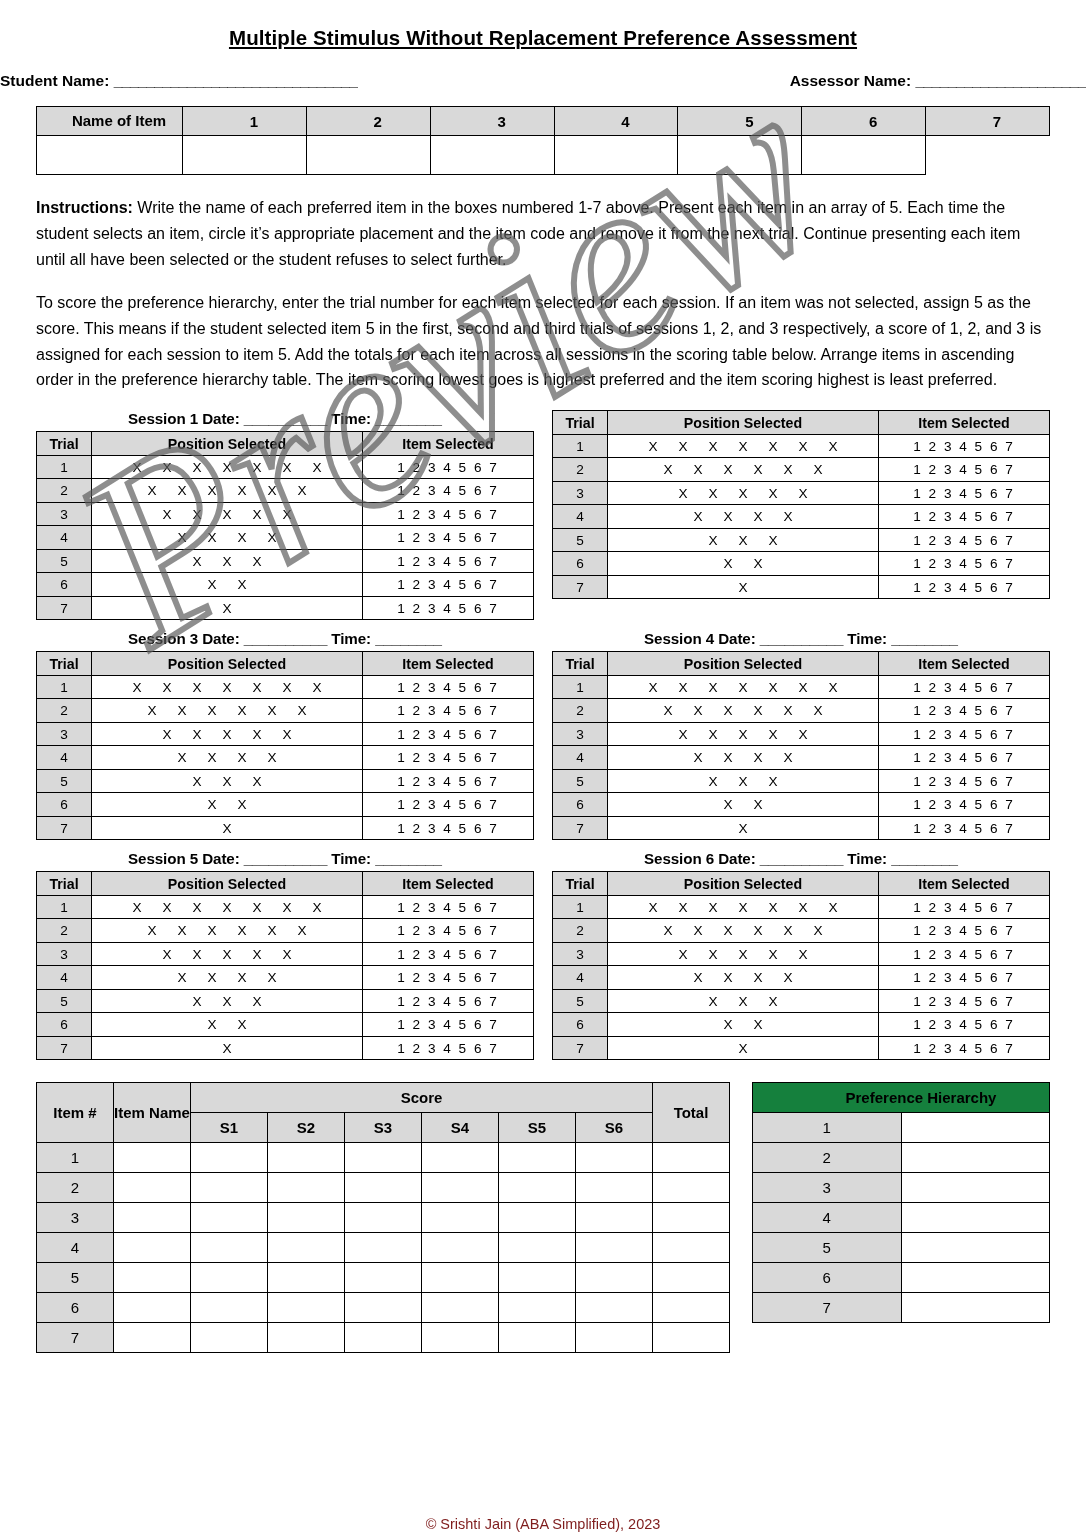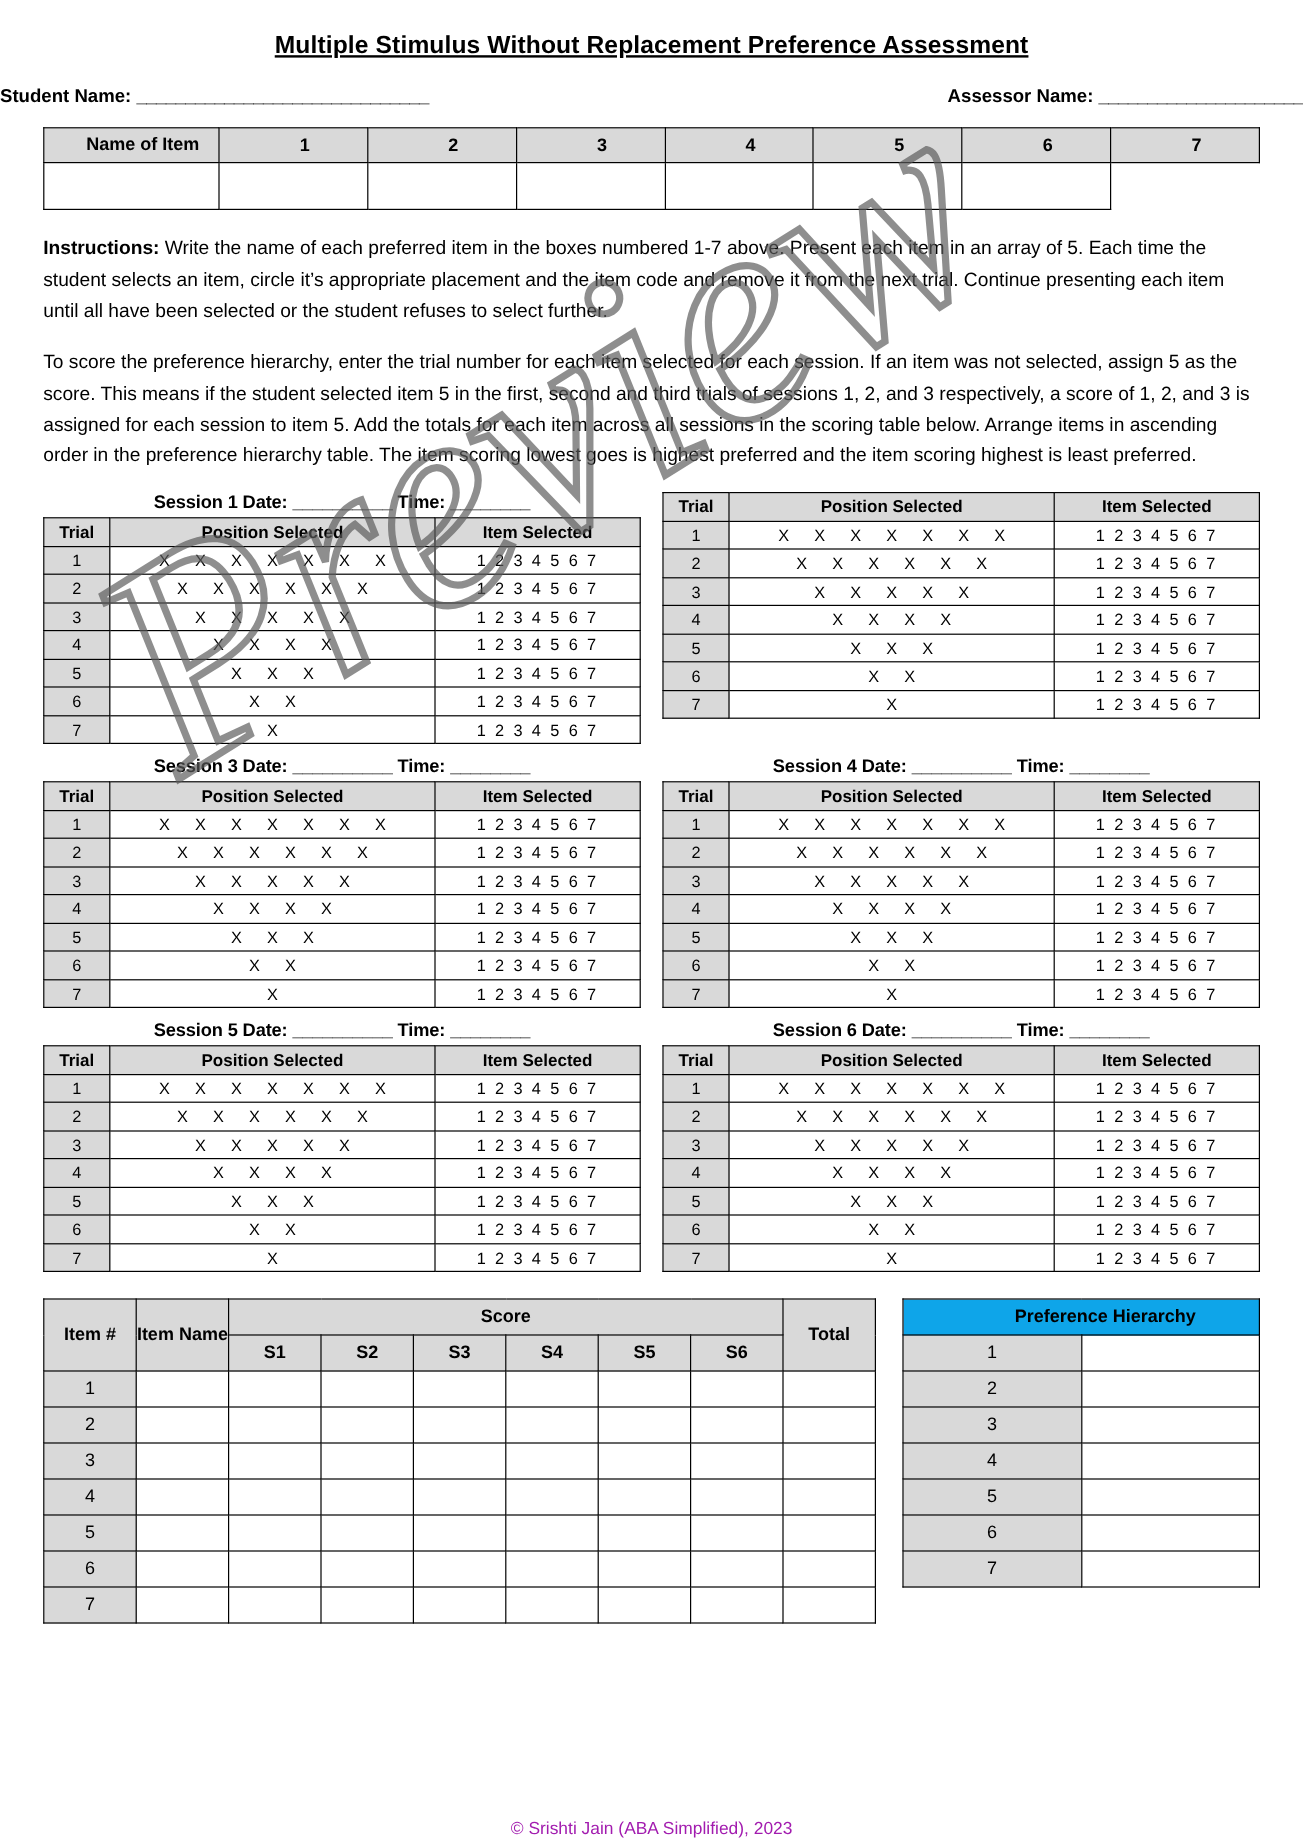--- a/index.html
+++ b/index.html
@@ -119,32 +119,32 @@
   table.hier { width:298px; }
   table.score th, table.score td,
   table.hier th, table.hier td {
     border:1px solid #000;
     font-size:15px;
     text-align:center;
     height:29px;
     padding:0;
   }
   table.score th { background:#d9d9d9; font-weight:bold;margin-top:44px; }
-  table.hier th { background:#0ea5e9; font-weight:bold;padding-left:40px; }
+  table.hier th { background:#15803d; font-weight:bold;padding-left:40px; }
   table.score td.num { background:#d9d9d9; width:76px; }
   table.score td.nm { width:140px; }
   table.score td.s { width:68px; }
   table.score td.tot { width:76px; }
   table.hier td.num { background:#d9d9d9; width:64px; }
 
   
   .footer {
     text-align:center;
     font-size:14.5px;
-    color:#a21caf;
+    color:#7f1d1d;
     position:absolute;
     left:0; right:0;
     bottom:30px;
   }
 
   
   .watermark {
     position:absolute;
     left:0; top:0;
     width:1086px; height:1536px;

